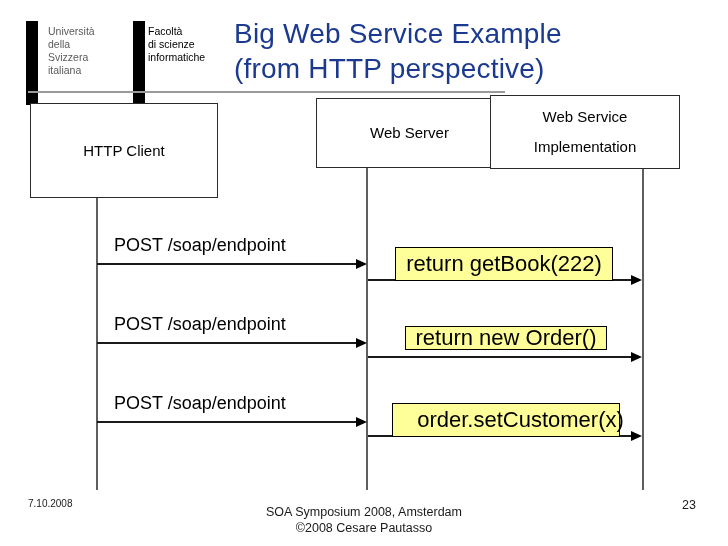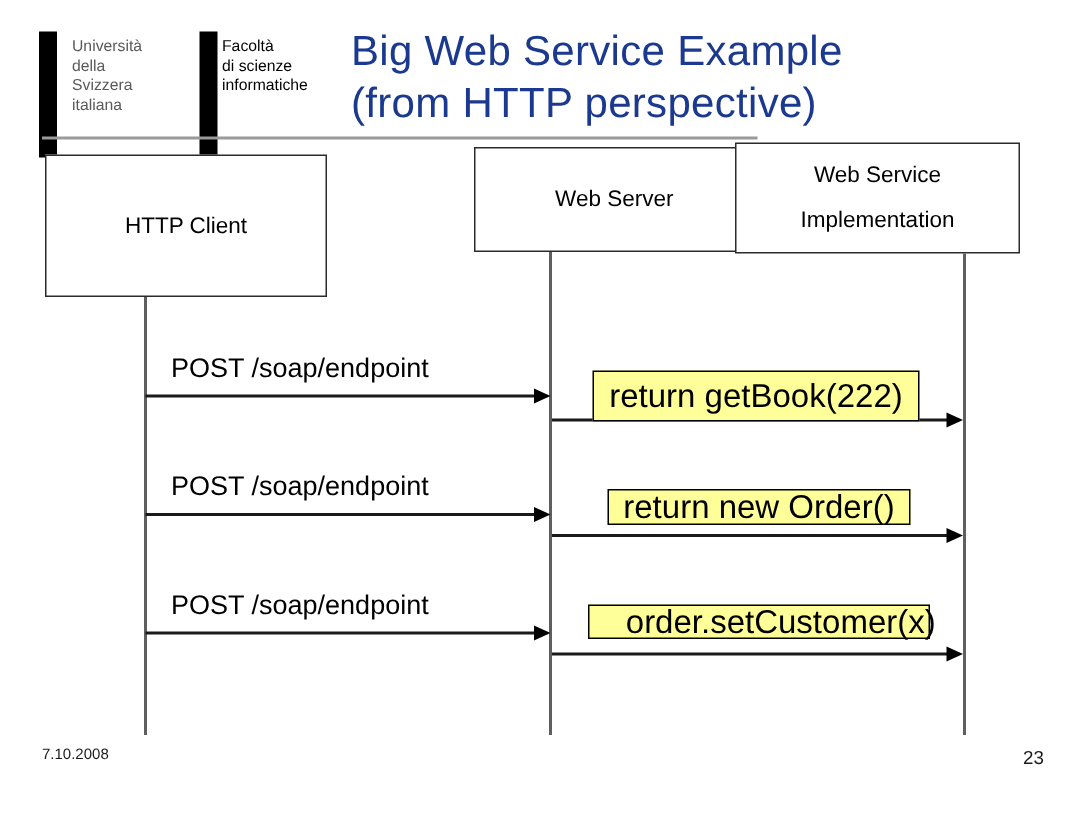--- a/index.html
+++ b/index.html
@@ -68,21 +68,21 @@
   .call-box {
     position: absolute; background: #ffff99; border: 1.5px solid #000;
     display: flex; align-items: center; justify-content: center;
     font-size: 22px; color: #000; box-sizing: border-box; white-space: nowrap;
   }
   .c1 .call-line { top: 279px; } .c1 .arrow-right { left: 631px; top: 275px; }
   .c1 .call-box { left: 395px; top: 247px; width: 218px; height: 34px; }
   .c2 .call-line { top: 356px; } .c2 .arrow-right { left: 631px; top: 352px; }
   .c2 .call-box { left: 405px; top: 326px; width: 202px; height: 24px; }
   .c3 .call-line { top: 435px; } .c3 .arrow-right { left: 631px; top: 431px; }
-  .c3 .call-box { left: 392px; top: 403px; width: 228px; height: 23px; padding-left: 29px; }
+  .c3 .call-box { left: 392px; top: 403px; width: 228px; height: 34px; padding-left: 29px; }
   
   .footer-date { position: absolute; left: 28px; top: 498px; font-size: 10px; color: #1a1a1a; }
   .footer-center {
     position: absolute; left: 184px; top: 504px; width: 360px;
     text-align: center; font-size: 12.5px; line-height: 16px; color: #1a1a1a;
   }
   .footer-page { position: absolute; left: 682px; top: 498px; font-size: 12.5px; color: #1a1a1a; }
 </style>
 </head>
 <body>
@@ -155,16 +155,18 @@
   </div>
 
   <div class="c3">
     <div class="call-line"></div>
     <div class="arrow-right"></div>
     <div class="call-box">order.setCustomer(x)</div>
   </div>
 
   <div class="footer-date">7.10.2008</div>
   <div class="footer-center">
+    <div>SOA Symposium 2008, Amsterdam</div>
+    <div>©2008 Cesare Pautasso</div>
   </div>
   <div class="footer-page">23</div>
 
 </div>
 
 </body></html>

